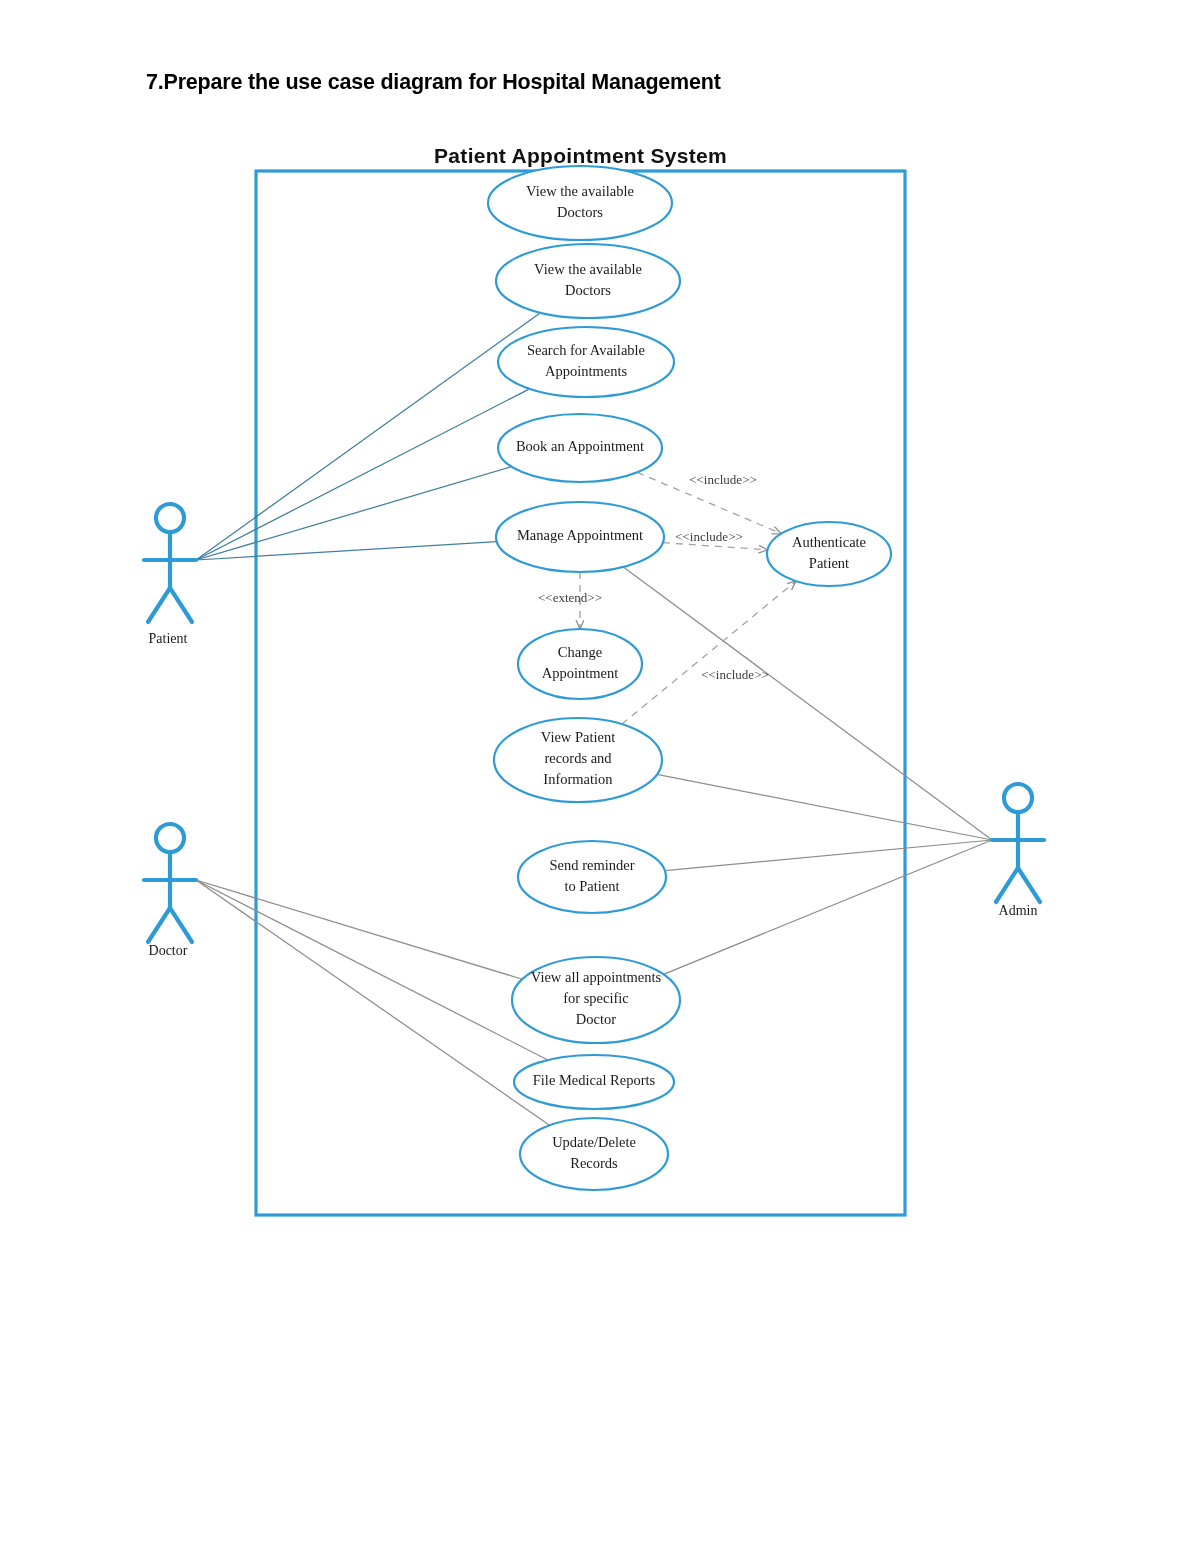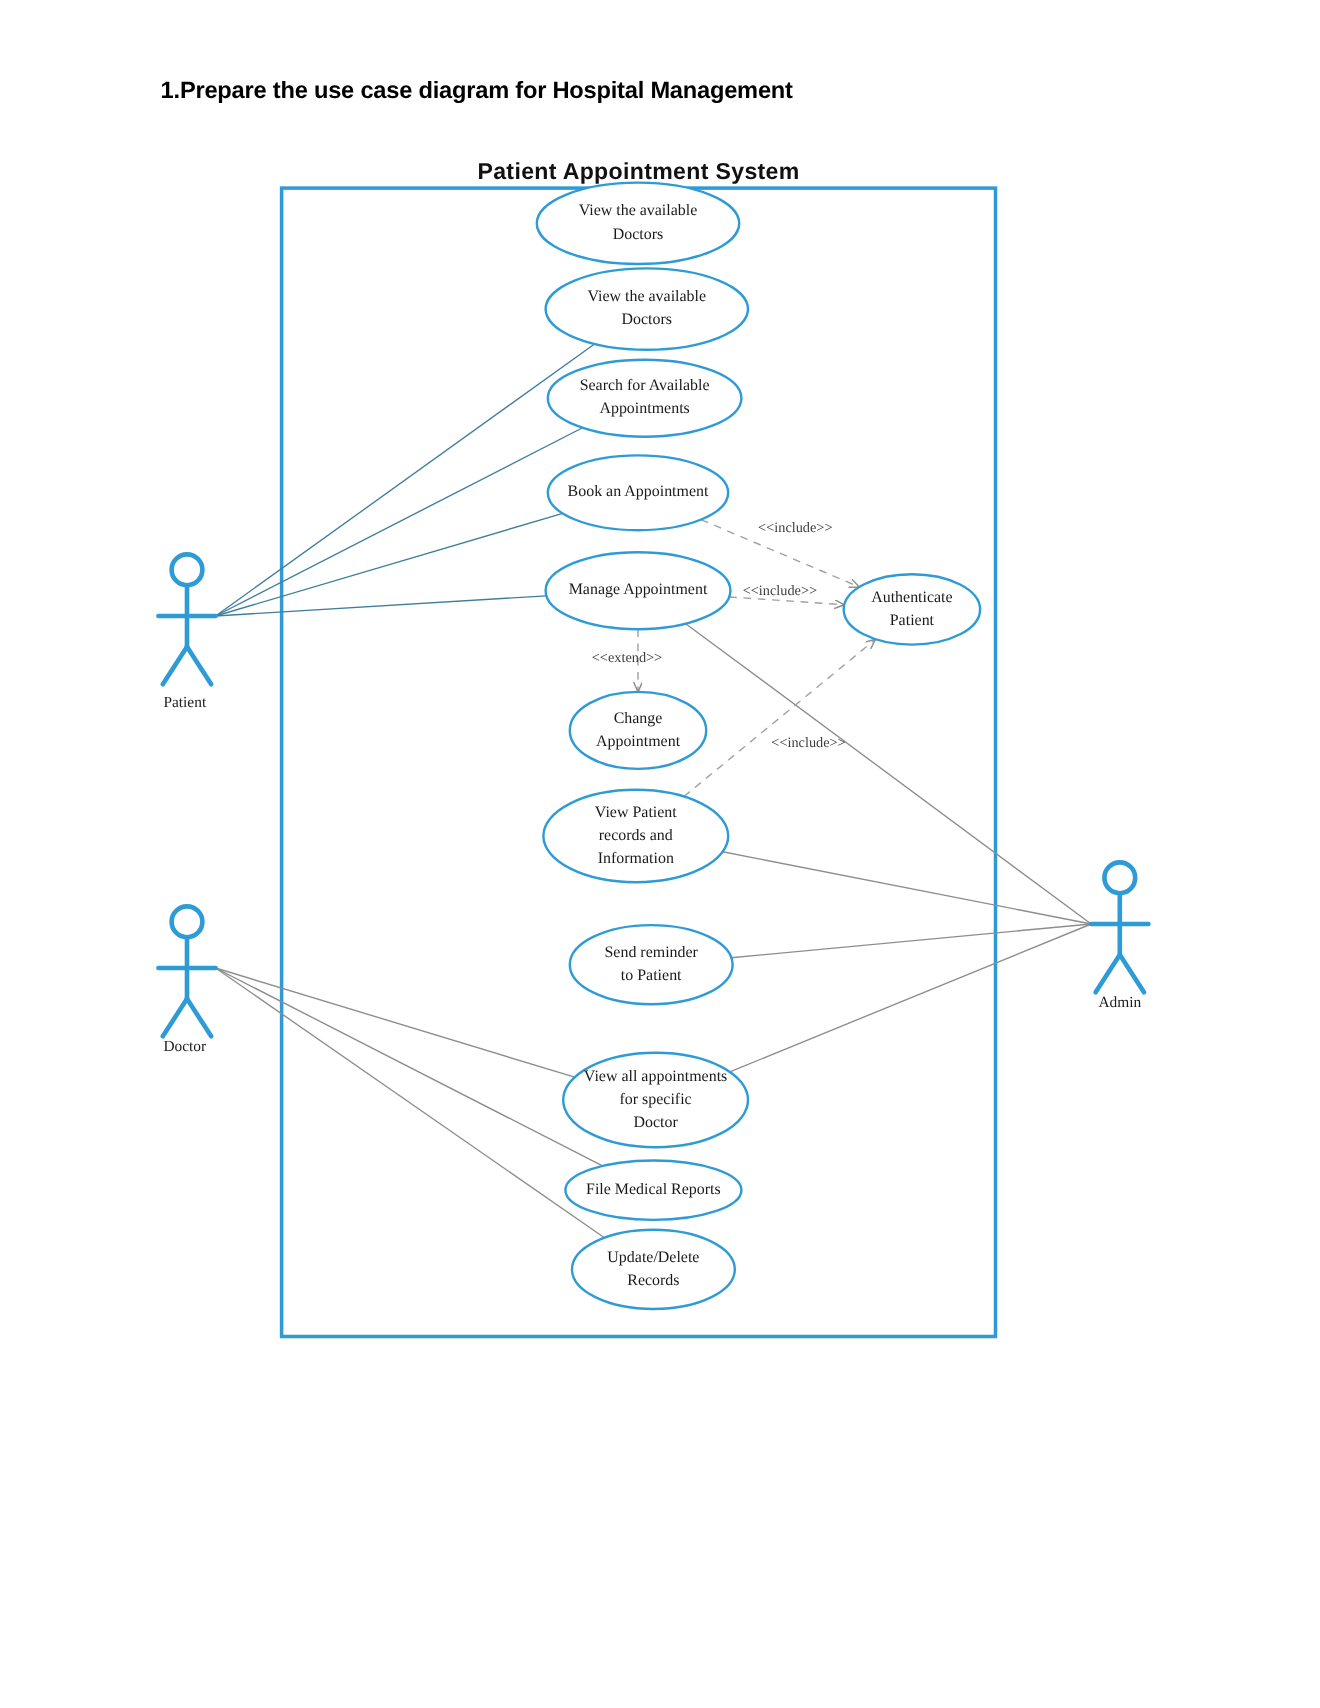--- a/index.html
+++ b/index.html
@@ -106,21 +106,21 @@
     font-size: 13px;
     fill: #3d3d3d;
     text-anchor: middle;
   }
 </style>
 </head>
 <body>
 
 <div class="page">
 
-  <div class="doc-title">1.Prepare the use case diagram for Hospital Management</div>
+  <div class="doc-title">7.Prepare the use case diagram for Hospital Management</div>
 
   <div class="diagram-wrap">
     <svg class="diagram" viewBox="0 0 1200 1553" xmlns="http://www.w3.org/2000/svg">
 
       <defs>
         <marker id="arrow-open" markerWidth="11" markerHeight="11" refX="9" refY="4" orient="auto" markerUnits="userSpaceOnUse">
           <path d="M0,0 L9,4 L0,8" fill="none" stroke="#8d8d8d" stroke-width="1.3"></path>
         </marker>
       </defs>
 

